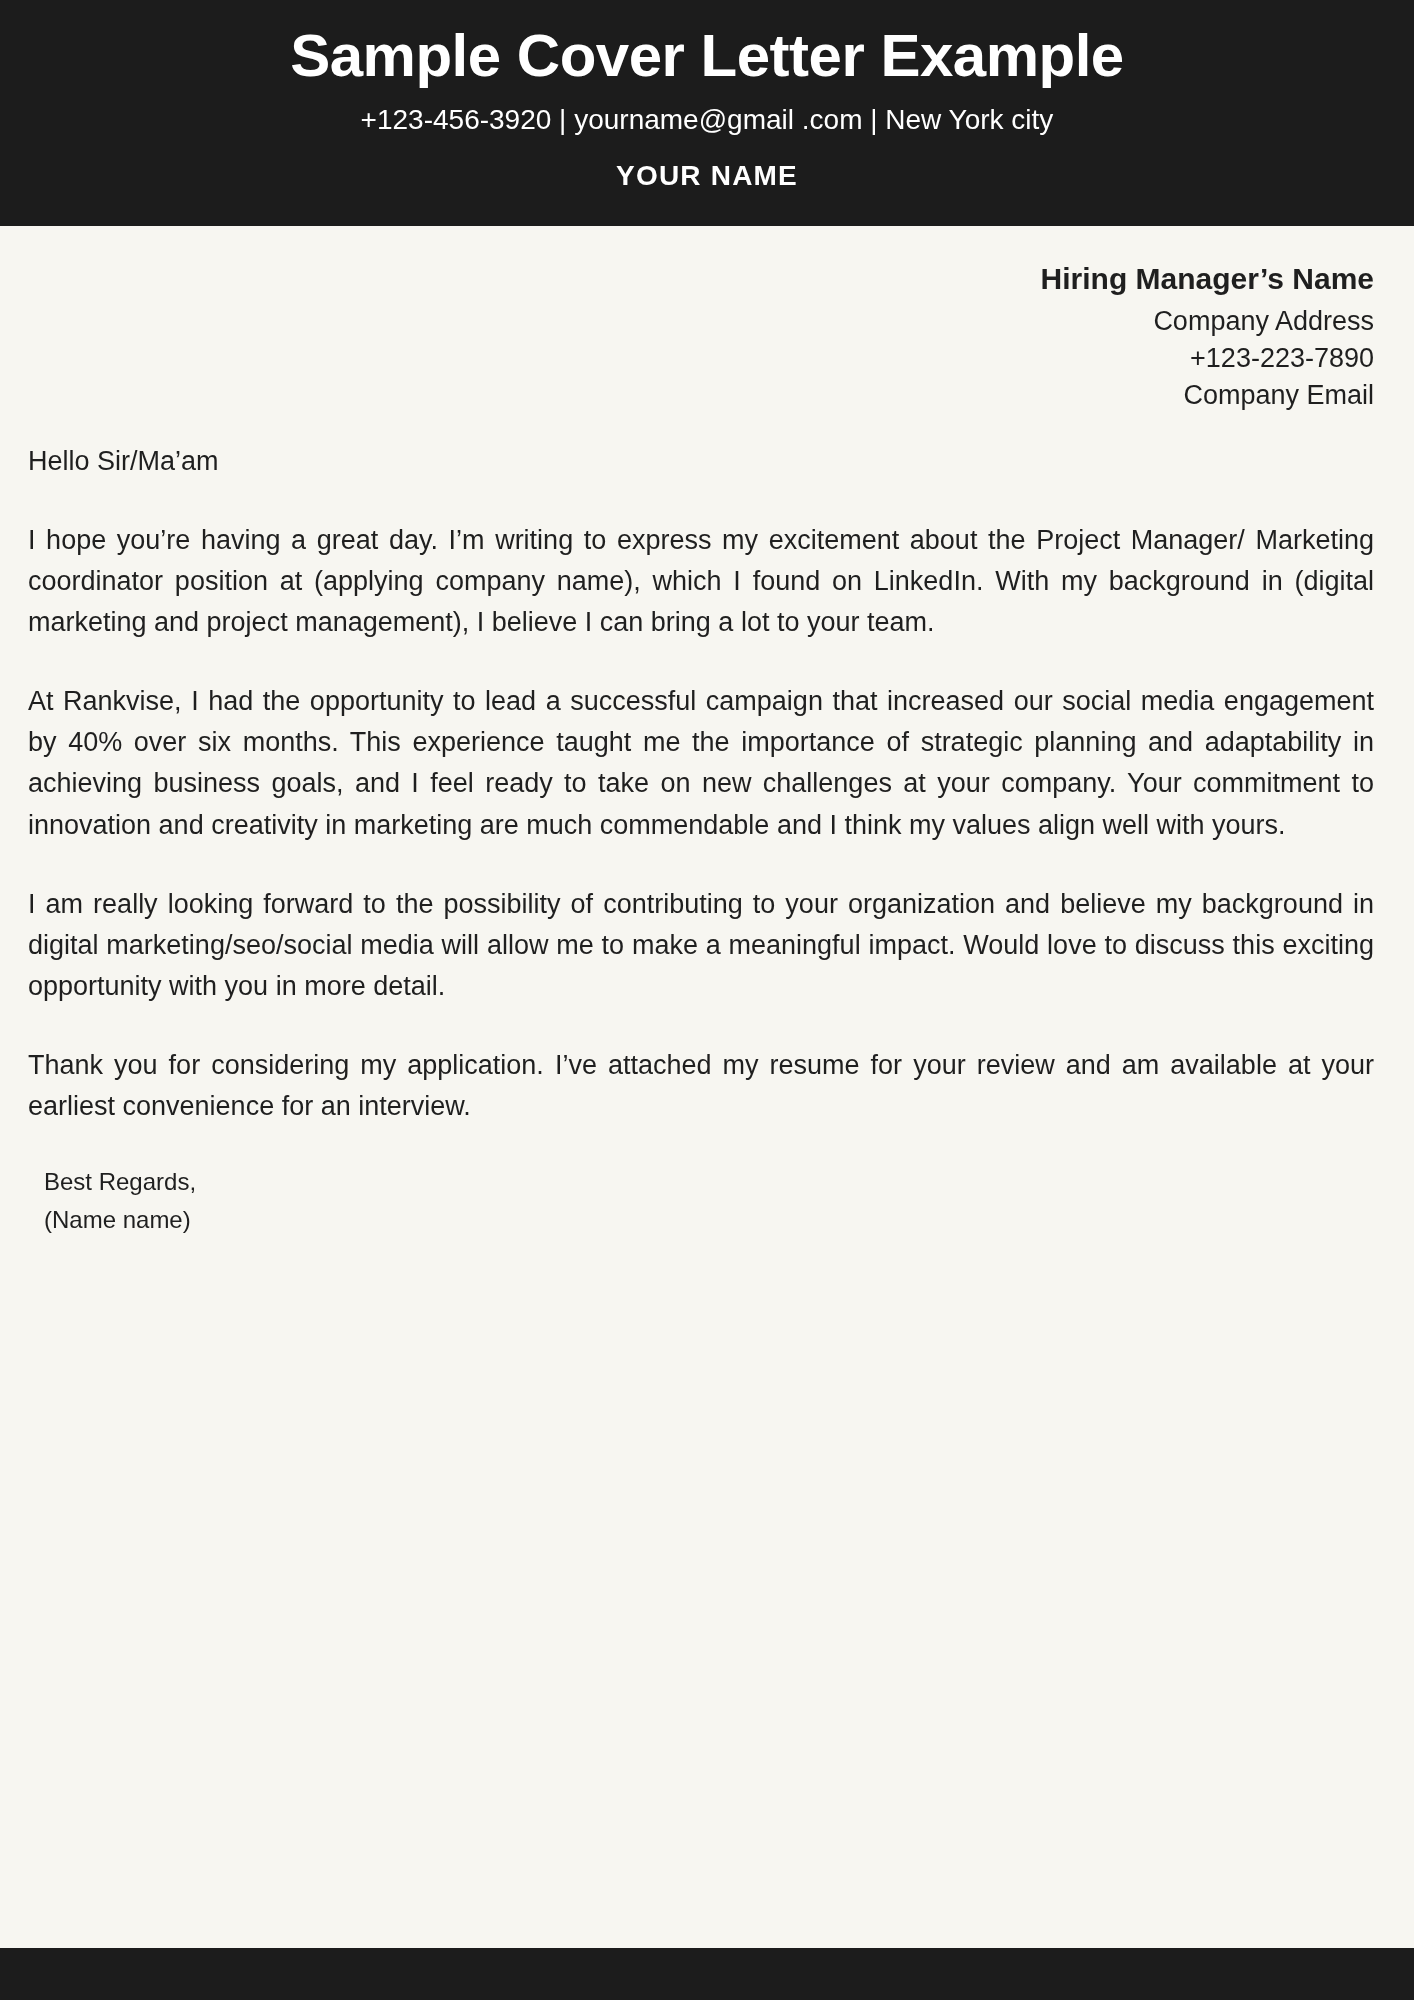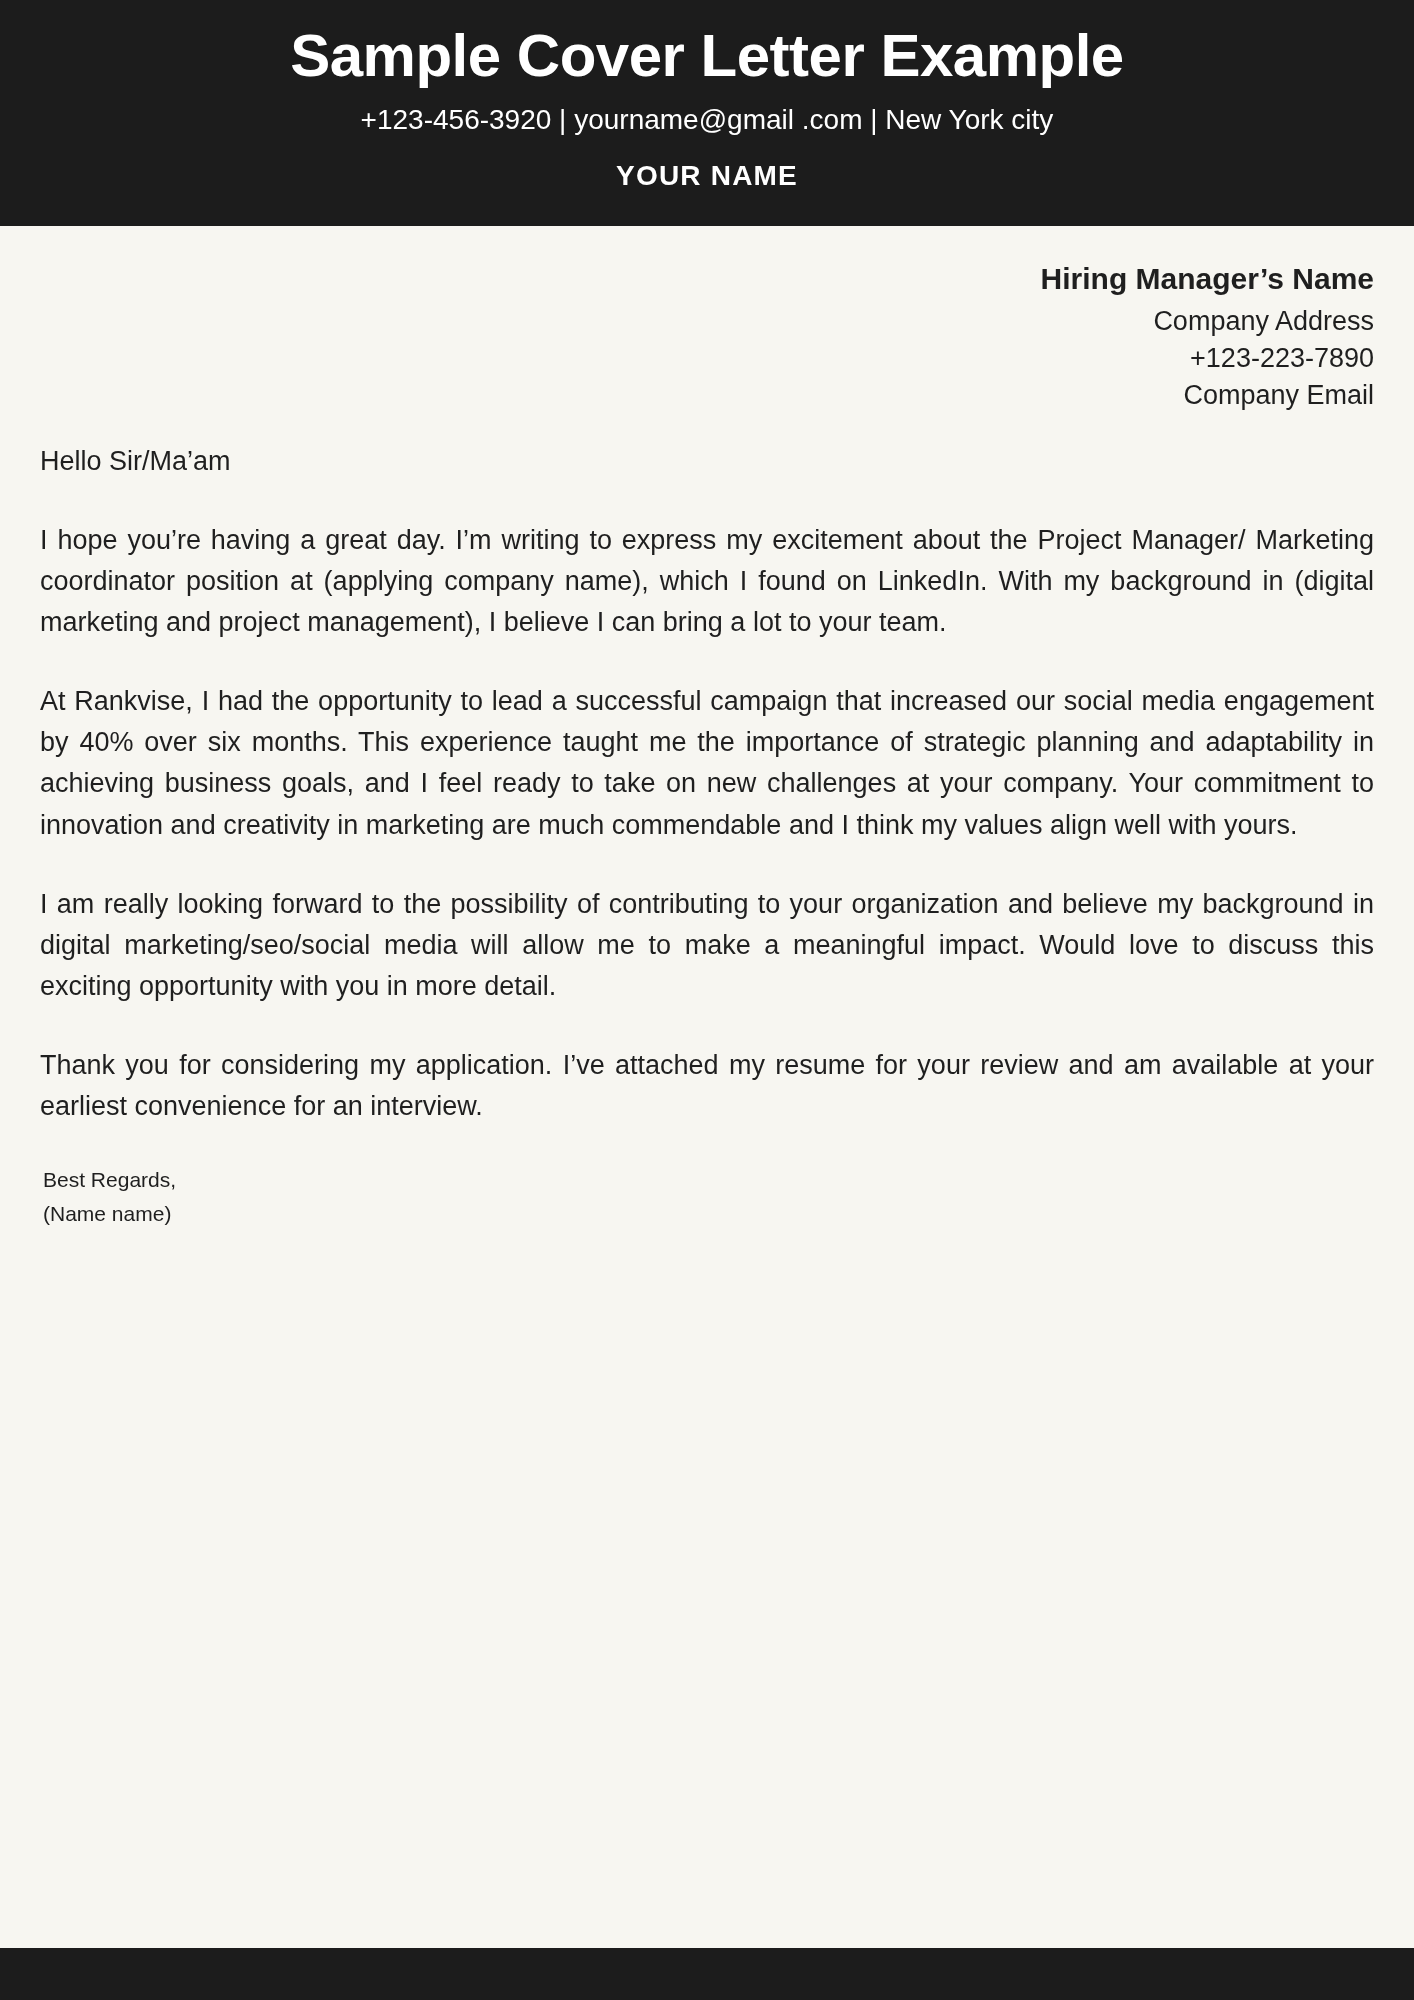--- a/index.html
+++ b/index.html
@@ -48,21 +48,21 @@
   .header-name {
     font-size: 28px;
     font-weight: 700;
     letter-spacing: 1.2px;
     line-height: 1.2;
     margin: 8px;
   }
   
   .body {
     flex: 1 1 auto;
-    padding: 34px 40px 0 40px;
+    padding: 34px 40px 0 28px;
     box-sizing: border-box;
     background: #f7f6f1;
   }
   .recipient {
     text-align: right;
     margin-bottom: 28px;
   }
   .recipient-name {
     font-size: 30px;
     font-weight: 700;
@@ -89,23 +89,23 @@
     margin: 0 0 40px 0;
   }
   .para {
     font-size: 27px;
     line-height: 1.52;
     text-align: justify;
     text-justify: inter-word;
     margin: 0 0 38px 0;
   }
   .closing {
-    font-size: 21px;
+    font-size: 24px;
     line-height: 1.45;
-    margin: 3px;
+    margin: 16px;
   }
   .closing-line {
     margin: 0 0 4px 0;
   }
   
   .footer {
     background: #1c1c1c;
     height: 52px;
     flex: 0 0 auto;
     margin-top: auto;

